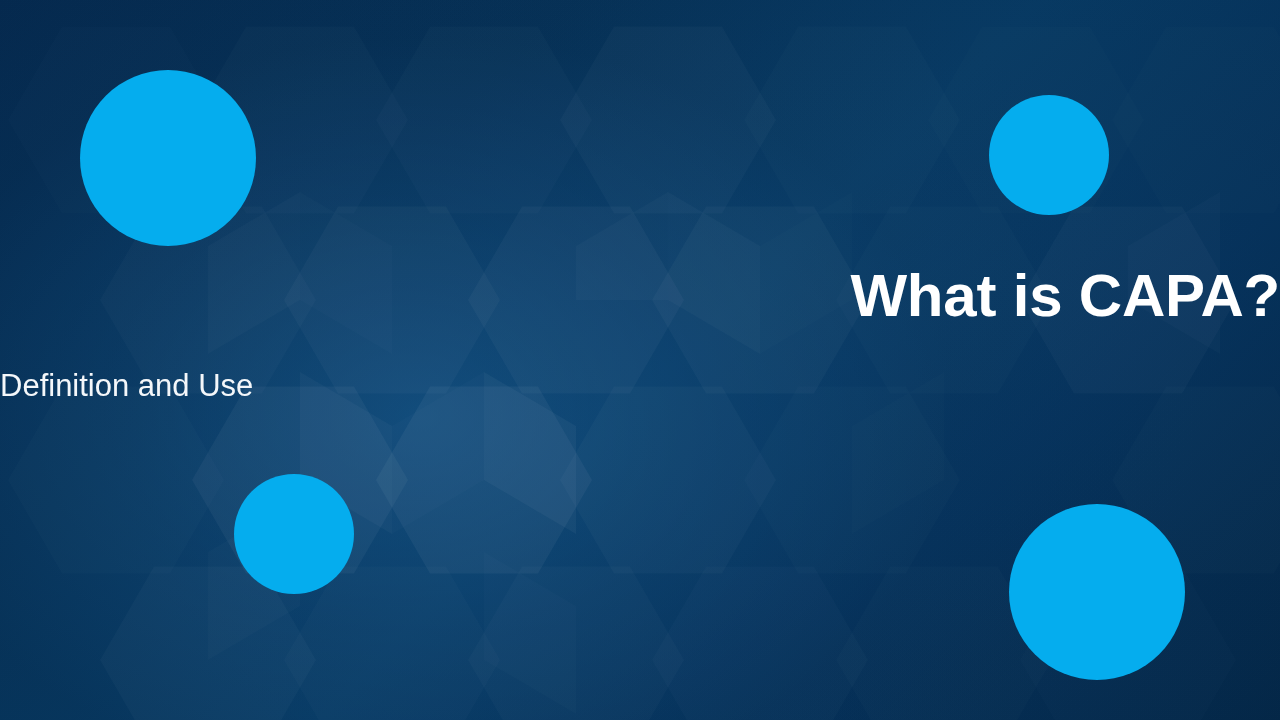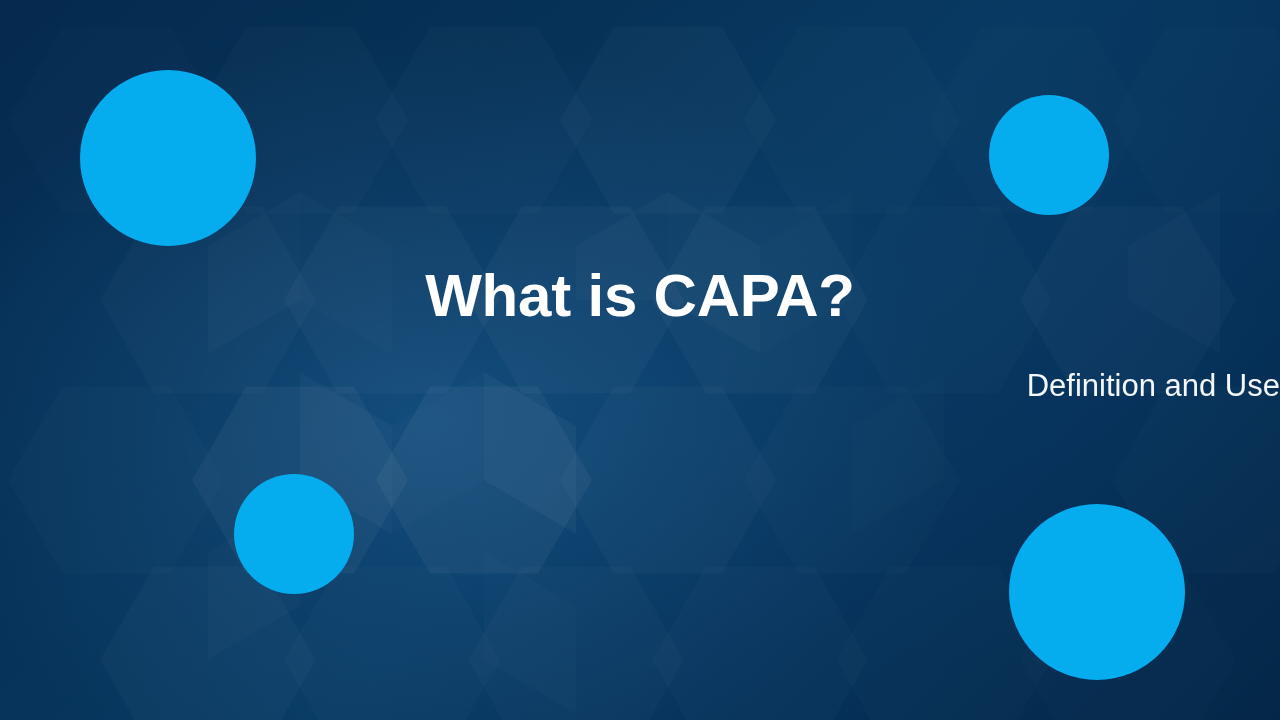--- a/index.html
+++ b/index.html
@@ -56,33 +56,33 @@
   #title {
     position: absolute;
     left: 0;
     top: 262px;
     width: 1280px;
     font-size: 60px;
     font-weight: bold;
     color: #ffffff;
     letter-spacing: -0.2px;
     line-height: 1.14;
-    text-align: center;
+    text-align: right;
     white-space: pre;
   }
   #subtitle {
     position: absolute;
     left: 0;
     top: 366px;
     width: 1280px;
     font-size: 31px;
     font-weight: normal;
     color: #f4f7fa;
     line-height: 1.3;
-    text-align: right;
+    text-align: left;
     white-space: pre;
   }
 </style>
 </head>
 <body>
 
 <div id="slide">
 
   <svg id="hexlayer" viewBox="0 0 1280 720" xmlns="http://www.w3.org/2000/svg" aria-hidden="true">
       <polygon points="408.0,120.0 354.0,213.5 246.0,213.5 192.0,120.0 246.0,26.5 354.0,26.5" fill="#ffffff" fill-opacity="0.018"></polygon>

